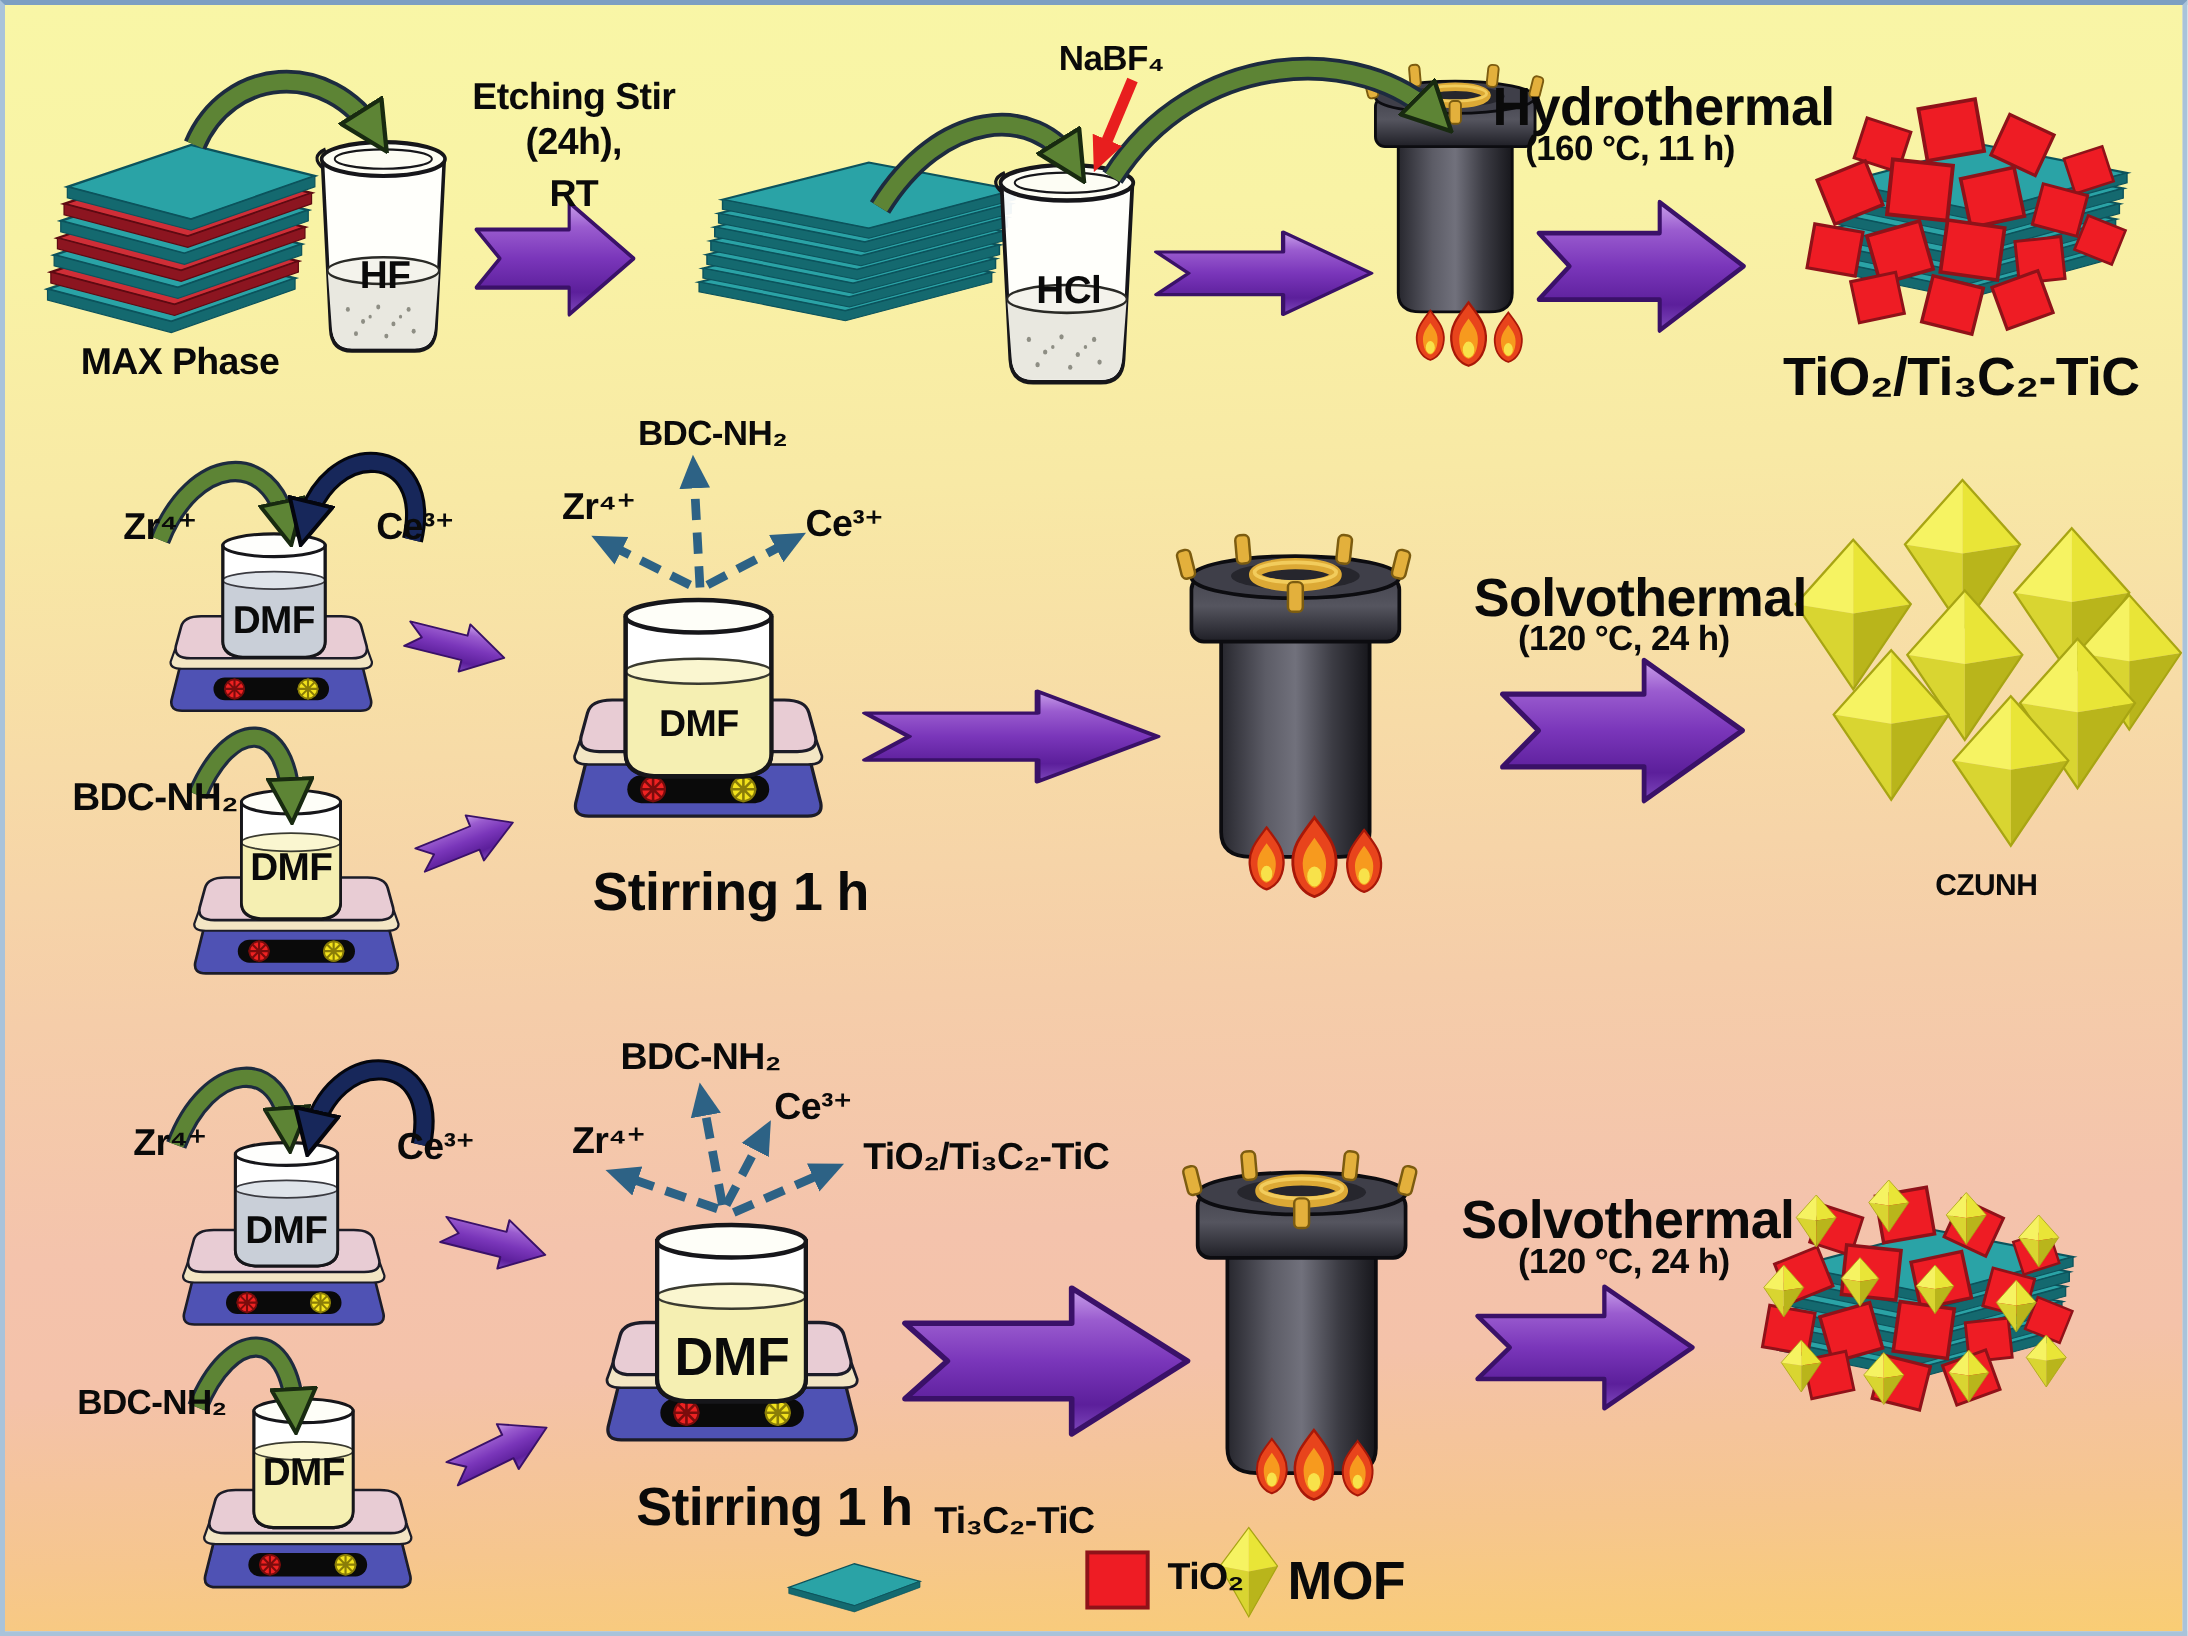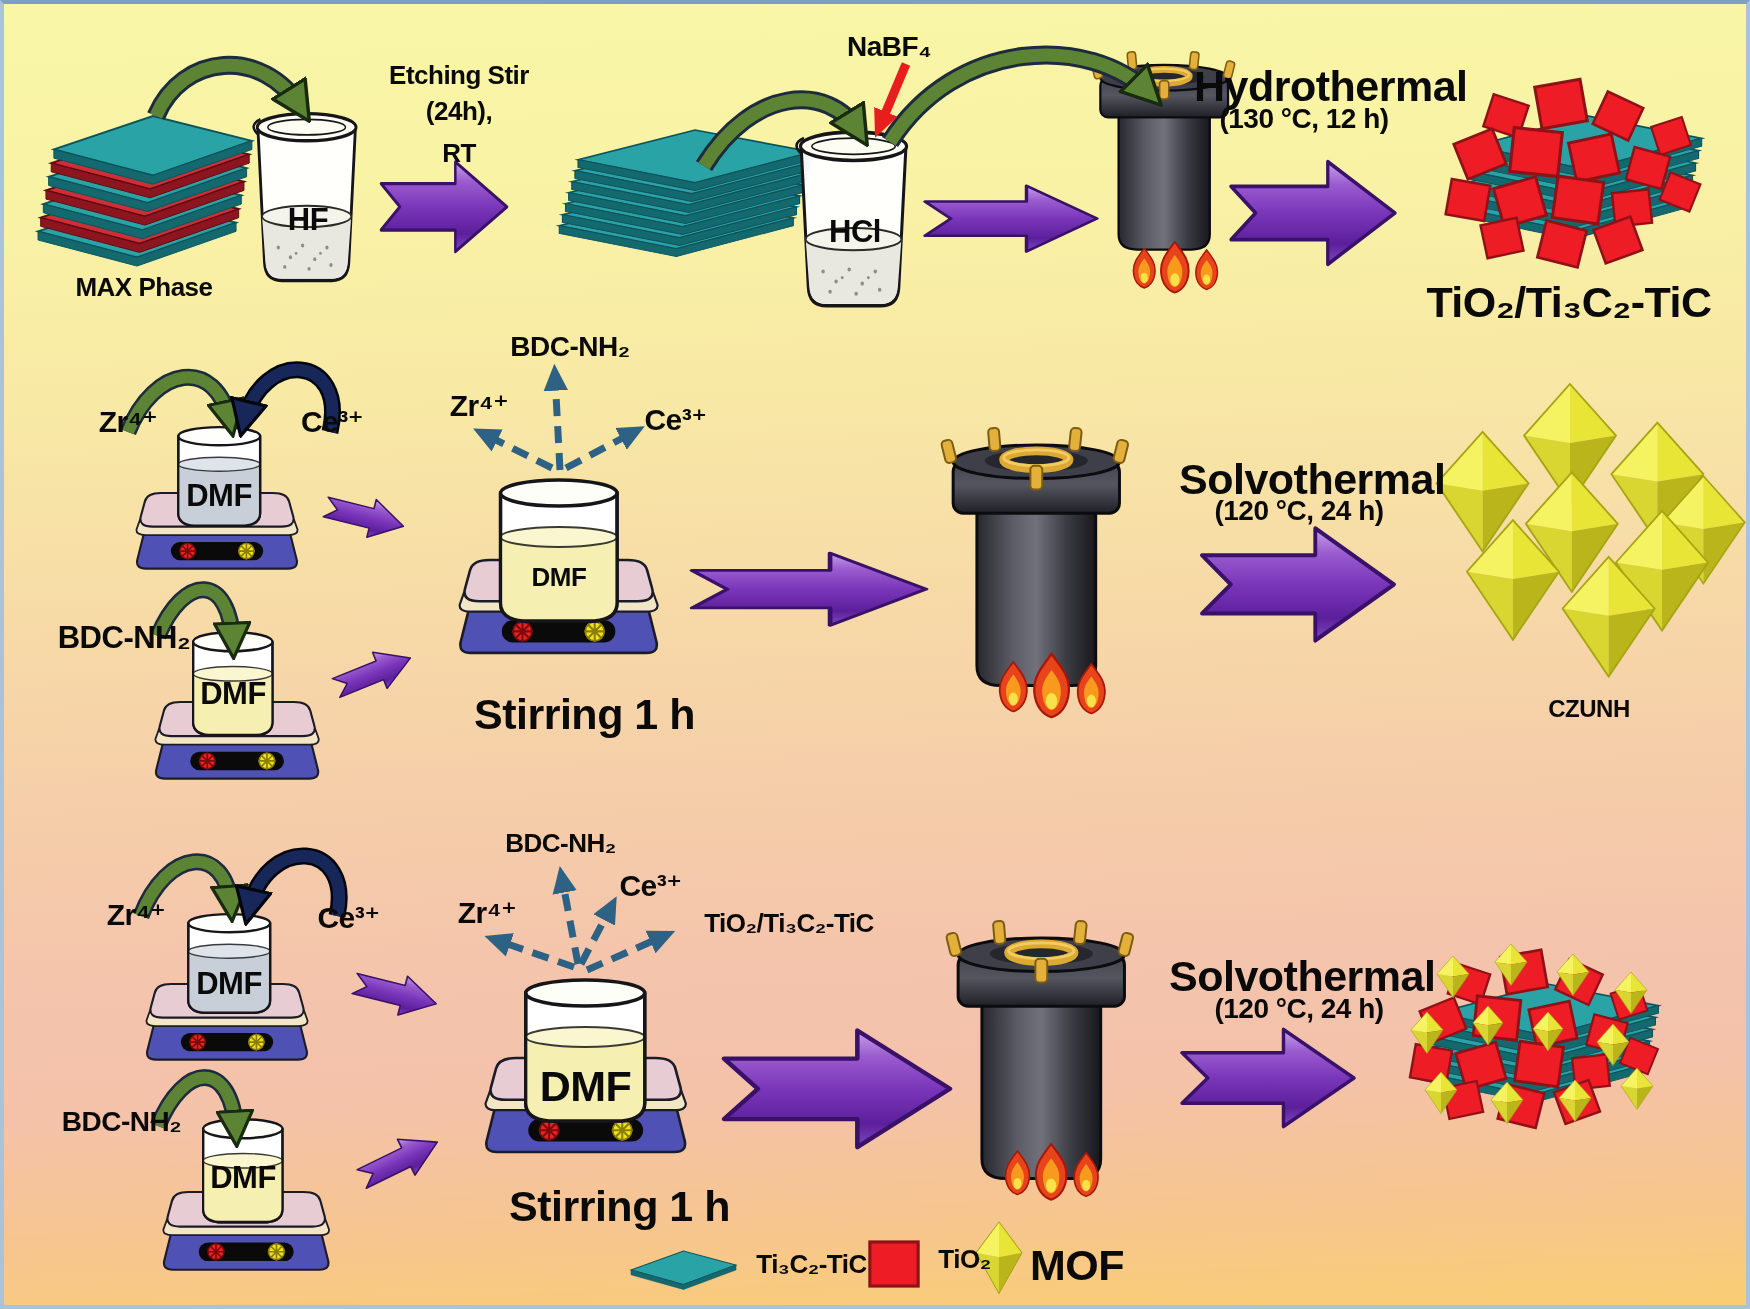--- a/index.html
+++ b/index.html
@@ -20,21 +20,21 @@
   .t{
     position:absolute;
     color:#0a0a0a;
     font-weight:700;
     text-align:center;
     line-height:1.05;
     letter-spacing:-0.5px;
     white-space:nowrap;
   }
   .s30{font-size:30px}.s31{font-size:31px}.s32{font-size:28px}
-  .s33{font-size:26px}.s34{font-size:43px}.s36{font-size:24px}
+  .s33{font-size:30px}.s34{font-size:43px}.s36{font-size:24px}
 </style>
 </head>
 <body>
 
 <div id="canvas">
 
 <svg id="art" width="1742" height="1301" viewBox="0 0 1742 1301">
   <defs>
     <linearGradient id="pg" x1="0" y1="0" x2="0" y2="1">
       <stop offset="0" stop-color="#c9a0ea"></stop>
@@ -355,21 +355,21 @@
 </svg>
 
 <div class="t s33" style="left:355px;top:58px;width:200px">Etching Stir</div>
 <div class="t s33" style="left:355px;top:94px;width:200px">(24h),</div>
 <div class="t s33" style="left:355px;top:136px;width:200px">RT</div>
 <div class="t s33" style="left:30px;top:270px;width:220px">MAX Phase</div>
 <div class="t s31" style="left:252px;top:200px;width:104px">HF</div>
 <div class="t s32" style="left:820px;top:28px;width:130px">NaBF₄</div>
 <div class="t s31" style="left:795px;top:212px;width:112px">HCl</div>
 <div class="t s34" style="left:1190px;top:60px;width:220px">Hydrothermal</div>
-<div class="t s32" style="left:1190px;top:100px;width:220px">(130 °C, 12 h)</div>
+<div class="t s32" style="left:1190px;top:100px;width:220px">(160 °C, 11 h)</div>
 <div class="t s34" style="left:1420px;top:276px;width:290px">TiO₂/Ti₃C₂-TiC</div>
 
 <div class="t s30" style="left:79px;top:402px;width:90px">Zr⁴⁺</div>
 <div class="t s30" style="left:283px;top:402px;width:90px">Ce³⁺</div>
 <div class="t s31" style="left:169px;top:476px;width:92px">DMF</div>
 <div class="t s31" style="left:45px;top:618px;width:150px">BDC-NH₂</div>
 <div class="t s31" style="left:183px;top:674px;width:92px">DMF</div>
 <div class="t s32" style="left:481px;top:328px;width:170px">BDC-NH₂</div>
 <div class="t s30" style="left:430px;top:386px;width:90px">Zr⁴⁺</div>
 <div class="t s30" style="left:624px;top:400px;width:95px">Ce³⁺</div>
@@ -386,17 +386,17 @@
 <div class="t s31" style="left:193px;top:1158px;width:92px">DMF</div>
 <div class="t s33" style="left:469px;top:826px;width:175px">BDC-NH₂</div>
 <div class="t s30" style="left:599px;top:866px;width:95px">Ce³⁺</div>
 <div class="t s30" style="left:438px;top:893px;width:90px">Zr⁴⁺</div>
 <div class="t s33" style="left:660px;top:906px;width:250px">TiO₂/Ti₃C₂-TiC</div>
 <div class="t s34" style="left:524px;top:1060px;width:115px">DMF</div>
 <div class="t s34" style="left:505px;top:1180px;width:210px">Stirring 1 h</div>
 <div class="t s34" style="left:1165px;top:950px;width:260px">Solvothermal</div>
 <div class="t s32" style="left:1165px;top:990px;width:260px">(120 °C, 24 h)</div>
 
-<div class="t s33" style="left:740px;top:1247px;width:135px">Ti₃C₂-TiC</div>
+<div class="t s33" style="left:740px;top:1197px;width:135px">Ti₃C₂-TiC</div>
 <div class="t s33" style="left:918px;top:1242px;width:85px">TiO₂</div>
 <div class="t s34" style="left:1026px;top:1239px;width:90px">MOF</div>
 
 </div>
 
 </body></html>

